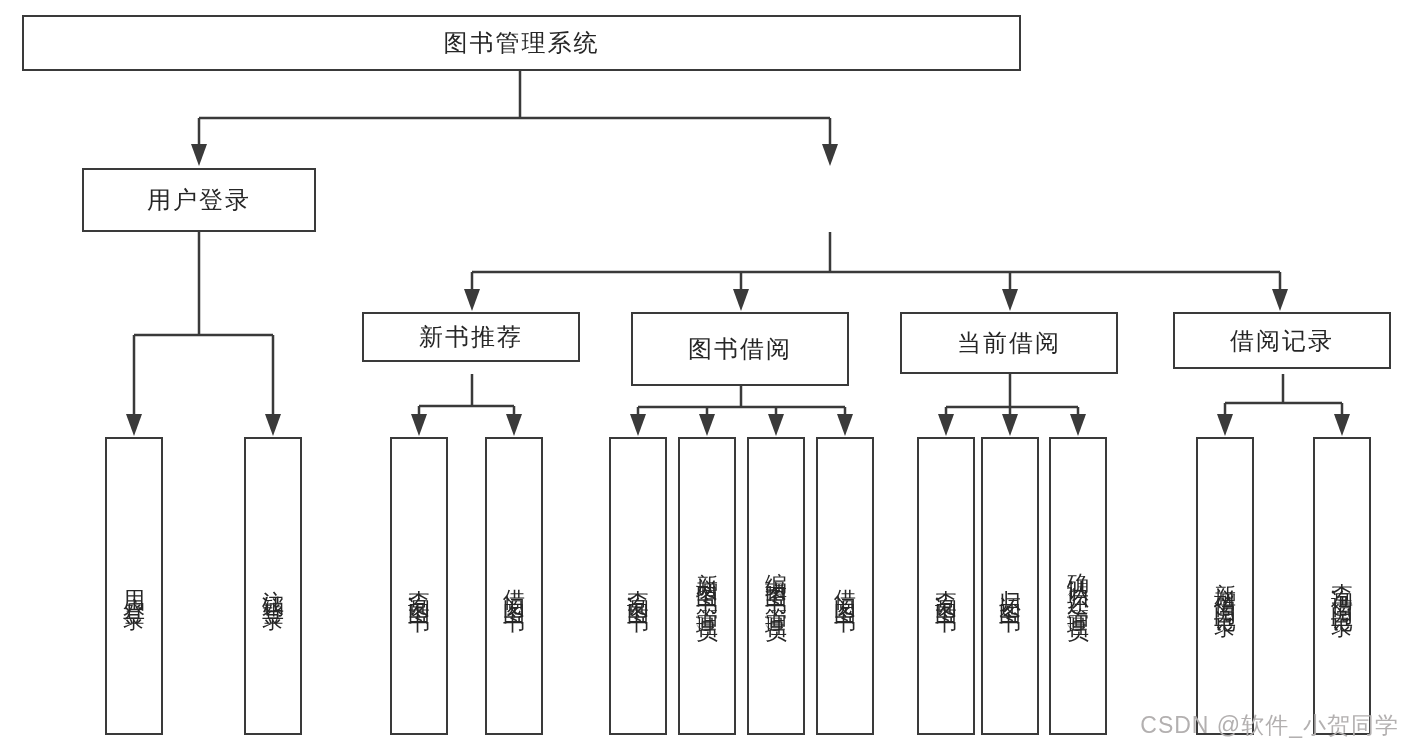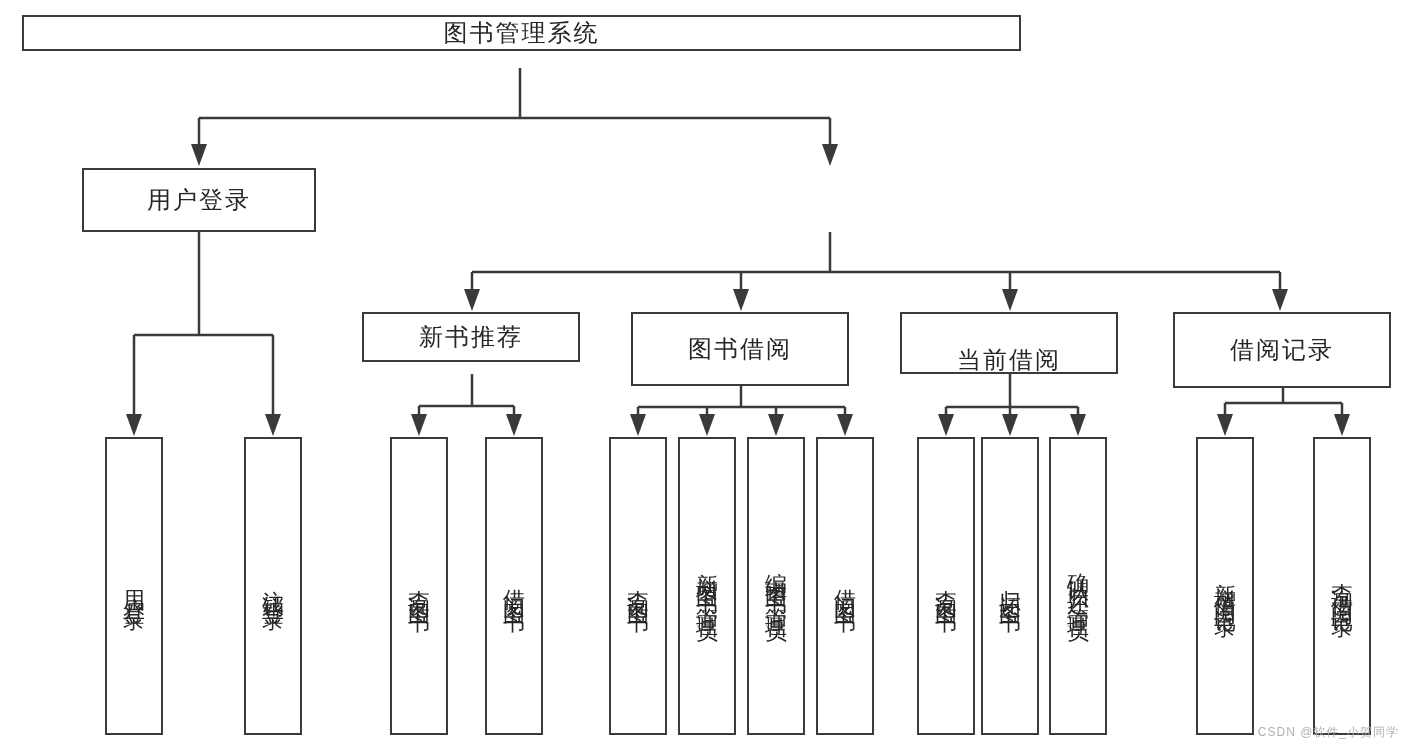--- a/index.html
+++ b/index.html
@@ -42,21 +42,21 @@
     writing-mode:vertical-rl;
     text-orientation:mixed;
     font-size:22px;
     letter-spacing:7px;
     line-height:1;
   }
   .watermark{
     position:absolute;
     right:6px;
     bottom:6px;
-    font-size:12px;
+    font-size:23px;
     color:#b3b0b0;
     letter-spacing:1px;
     white-space:nowrap;
   }
 </style>
 </head>
 <body>
 
 <div class="canvas">
 
@@ -89,38 +89,38 @@
       <polygon points="768,414 784,414 776,436"></polygon>
       <polygon points="837,414 853,414 845,436"></polygon>
       <polygon points="938,414 954,414 946,436"></polygon>
       <polygon points="1002,414 1018,414 1010,436"></polygon>
       <polygon points="1070,414 1086,414 1078,436"></polygon>
       <polygon points="1217,414 1233,414 1225,436"></polygon>
       <polygon points="1334,414 1350,414 1342,436"></polygon>
     </g>
   </svg>
 
-  <div class="node hbox" style="left:22px;top:15px;width:999px;height:36px;">
+  <div class="node hbox" style="left:22px;top:15px;width:999px;height:56px;">
     <span>图书管理系统</span>
   </div>
 
   <div class="node hbox" style="left:82px;top:168px;width:234px;height:64px;">
     <span>用户登录</span>
   </div>
 
   <div class="node hbox" style="left:362px;top:312px;width:218px;height:50px;">
     <span>新书推荐</span>
   </div>
   <div class="node hbox" style="left:631px;top:312px;width:218px;height:74px;">
     <span>图书借阅</span>
   </div>
-  <div class="node hbox" style="left:900px;top:312px;width:218px;height:62px;align-items:flex-end;">
+  <div class="node hbox" style="left:900px;top:312px;width:218px;height:62px;">
     <span>当前借阅</span>
   </div>
-  <div class="node hbox" style="left:1173px;top:312px;width:218px;height:76px;">
+  <div class="node hbox" style="left:1173px;top:312px;width:218px;height:57px;">
     <span>借阅记录</span>
   </div>
 
   <div class="node vbox" style="left:105px;top:437px;width:58px;height:298px;">
     <span>用户登录</span>
   </div>
   <div class="node vbox" style="left:244px;top:437px;width:58px;height:298px;">
     <span>注销登录</span>
   </div>
 

